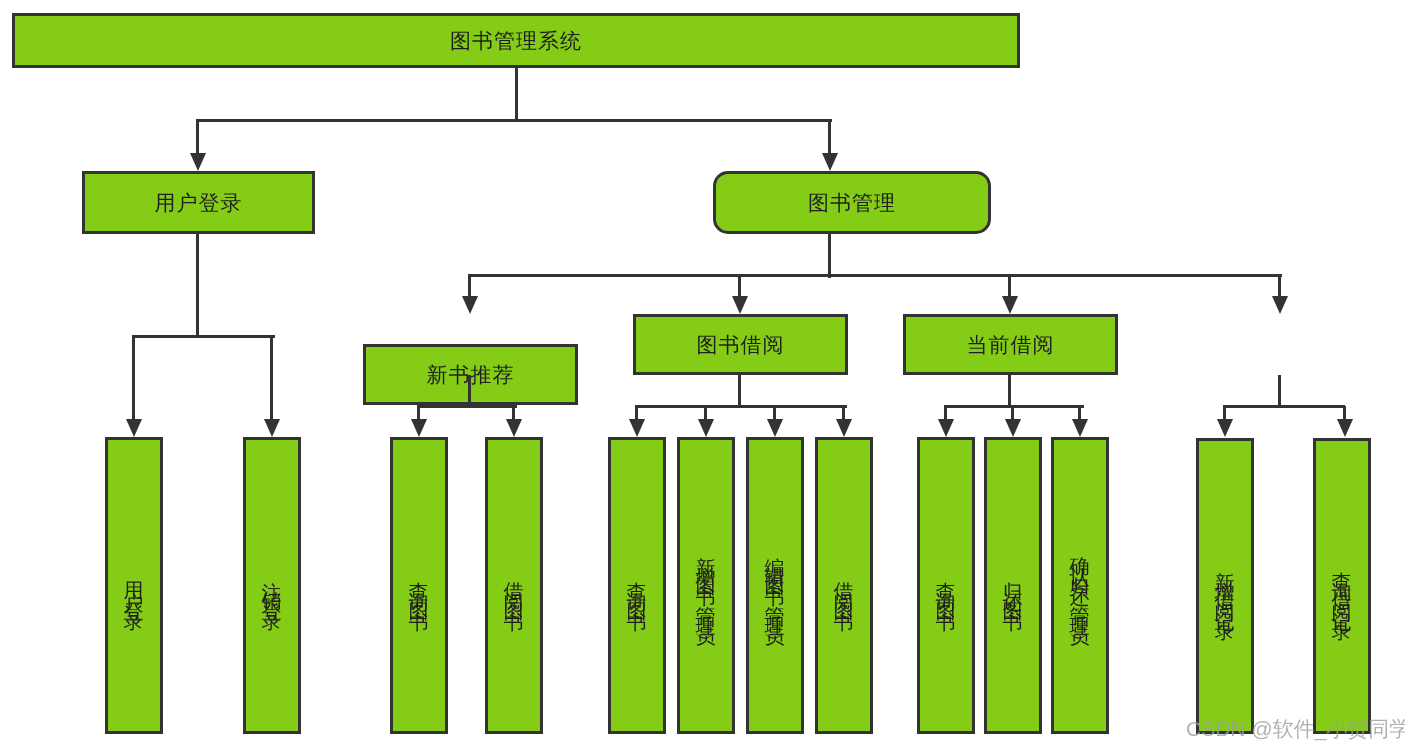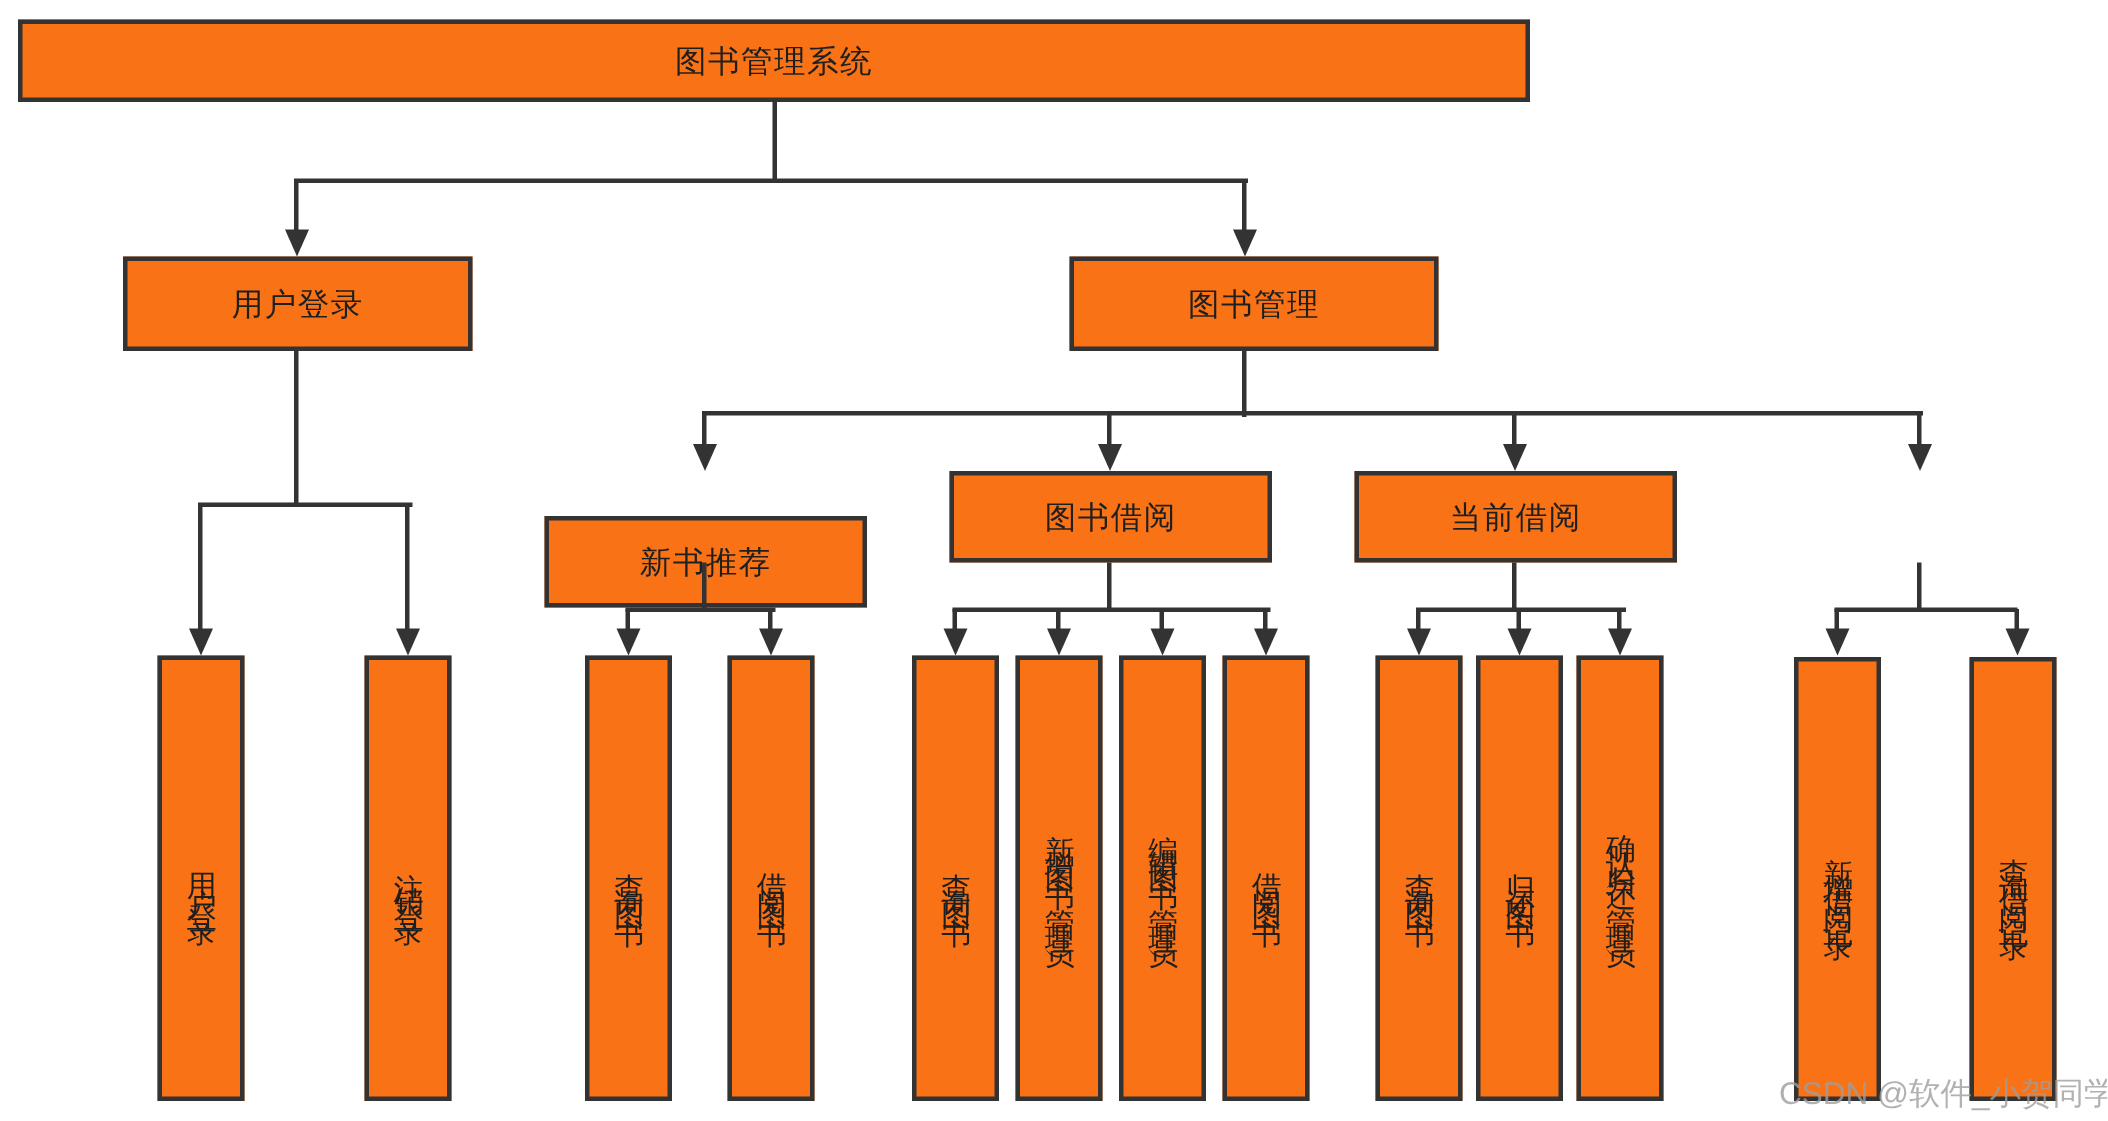--- a/index.html
+++ b/index.html
@@ -12,21 +12,21 @@
     position:relative;
     width:1405px;
     height:747px;
     background:#ffffff;
     overflow:hidden;
   }
   .box{
     position:absolute;
     box-sizing:border-box;
     border:3px solid var(--line);
-    background:#f97316;
+    background:#84cc16;
     display:flex;
     align-items:center;
     justify-content:center;
     color:var(--text);
   }
   .h-label{
     font-size:21px;
     letter-spacing:1px;
     white-space:nowrap;
   }
@@ -74,21 +74,21 @@
   <div class="vline" style="left:515px;top:68px;height:54px;"></div>
   <div class="hline" style="left:196px;top:119px;width:636px;"></div>
   <div class="vline" style="left:196px;top:120px;height:35px;"></div>
   <div class="arrhead" style="left:190px;top:153px;"></div>
   <div class="vline" style="left:828px;top:120px;height:35px;"></div>
   <div class="arrhead" style="left:822px;top:153px;"></div>
 
   <div class="box" style="left:82px;top:171px;width:233px;height:63px;">
     <span class="h-label">用户登录</span>
   </div>
-  <div class="box" style="left:713px;top:171px;width:246px;height:63px;">
+  <div class="box" style="left:713px;top:171px;width:278px;height:63px;border-radius:15px;">
     <span class="h-label">图书管理</span>
   </div>
 
   <div class="vline" style="left:196px;top:234px;height:104px;"></div>
   <div class="hline" style="left:132px;top:335px;width:143px;"></div>
   <div class="vline" style="left:132px;top:336px;height:85px;"></div>
   <div class="arrhead" style="left:126px;top:419px;"></div>
   <div class="vline" style="left:270px;top:336px;height:85px;"></div>
   <div class="arrhead" style="left:264px;top:419px;"></div>
 

